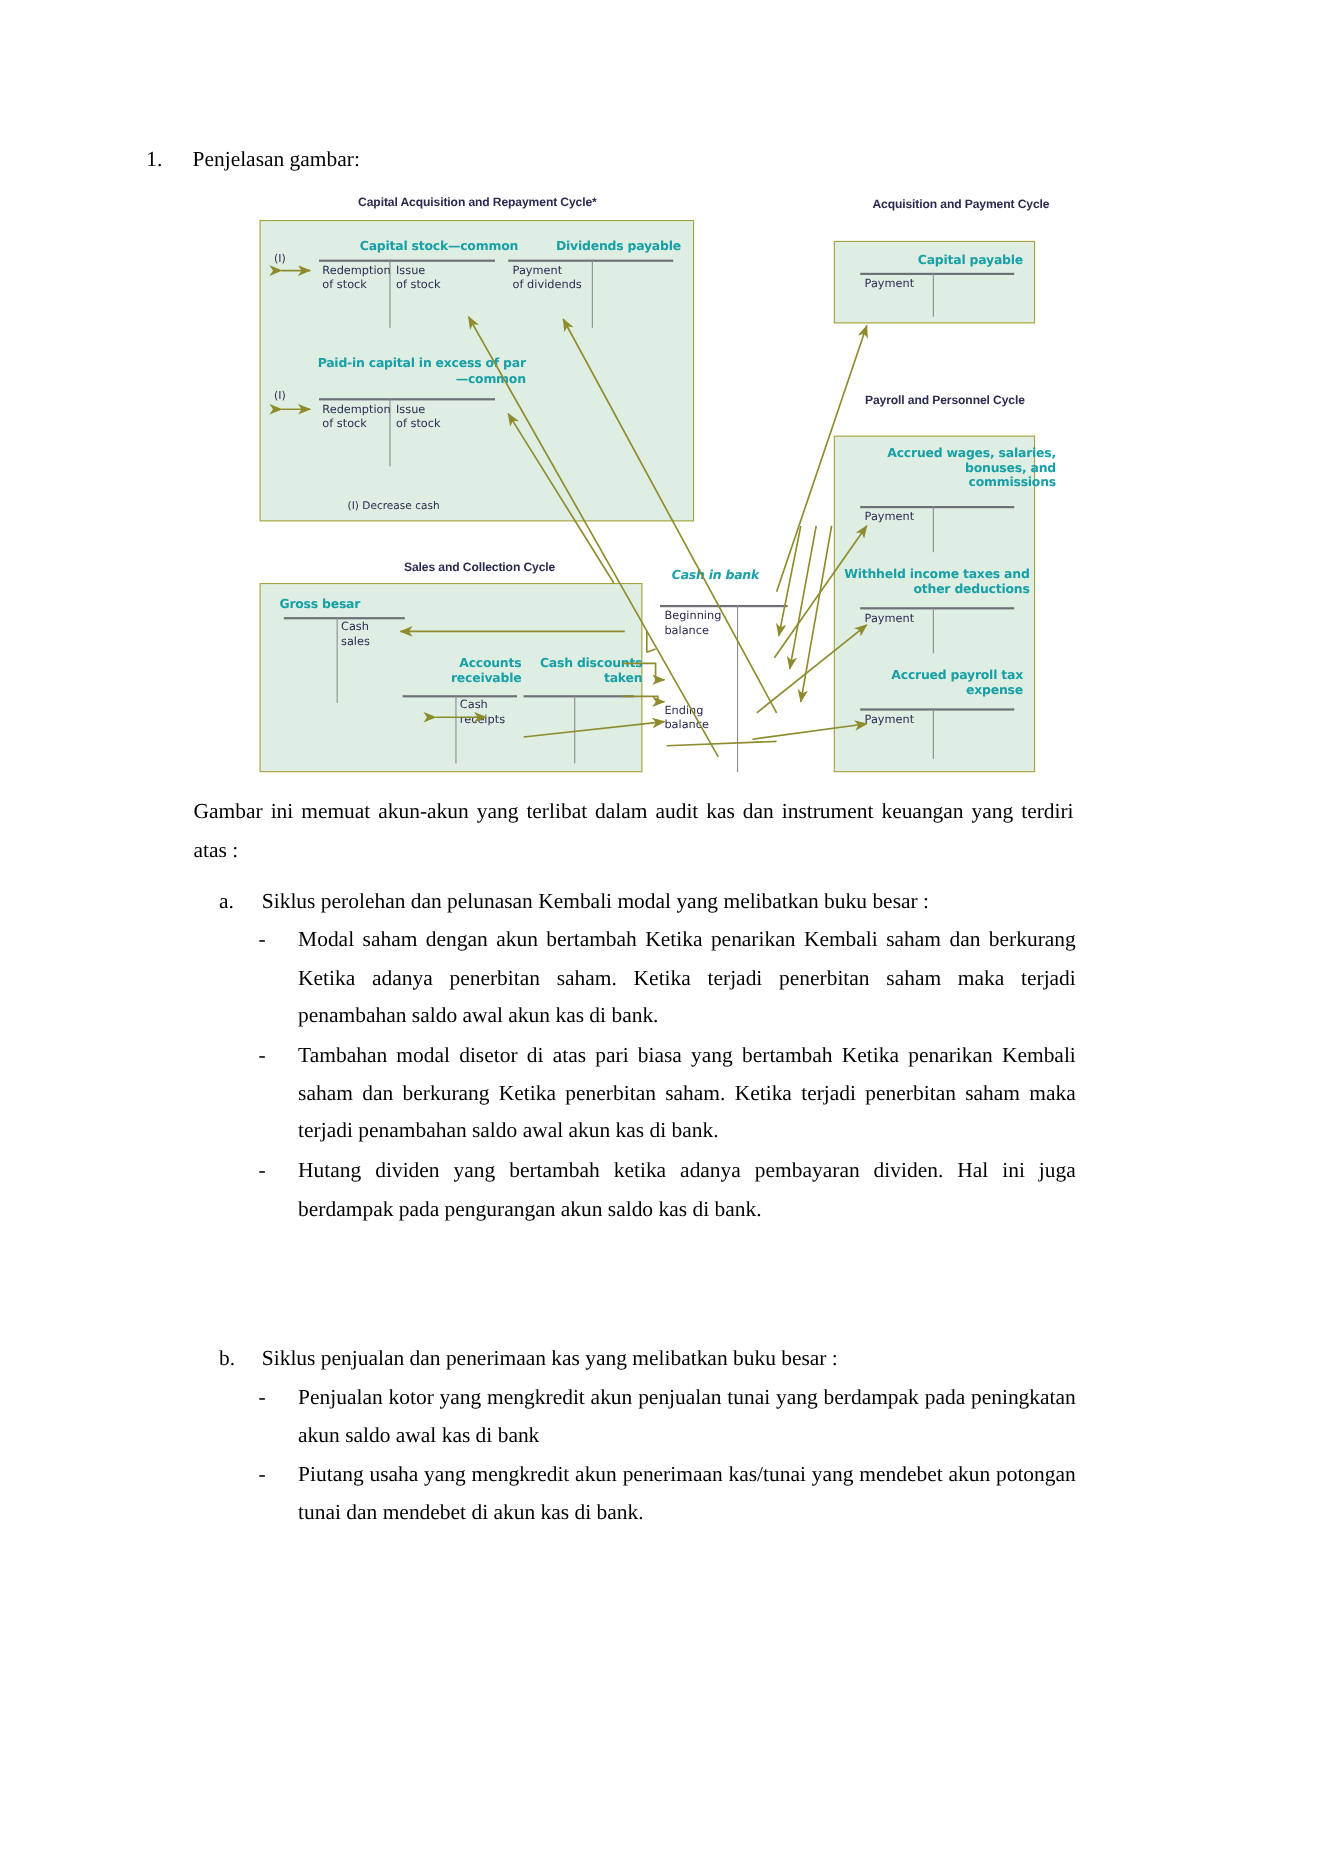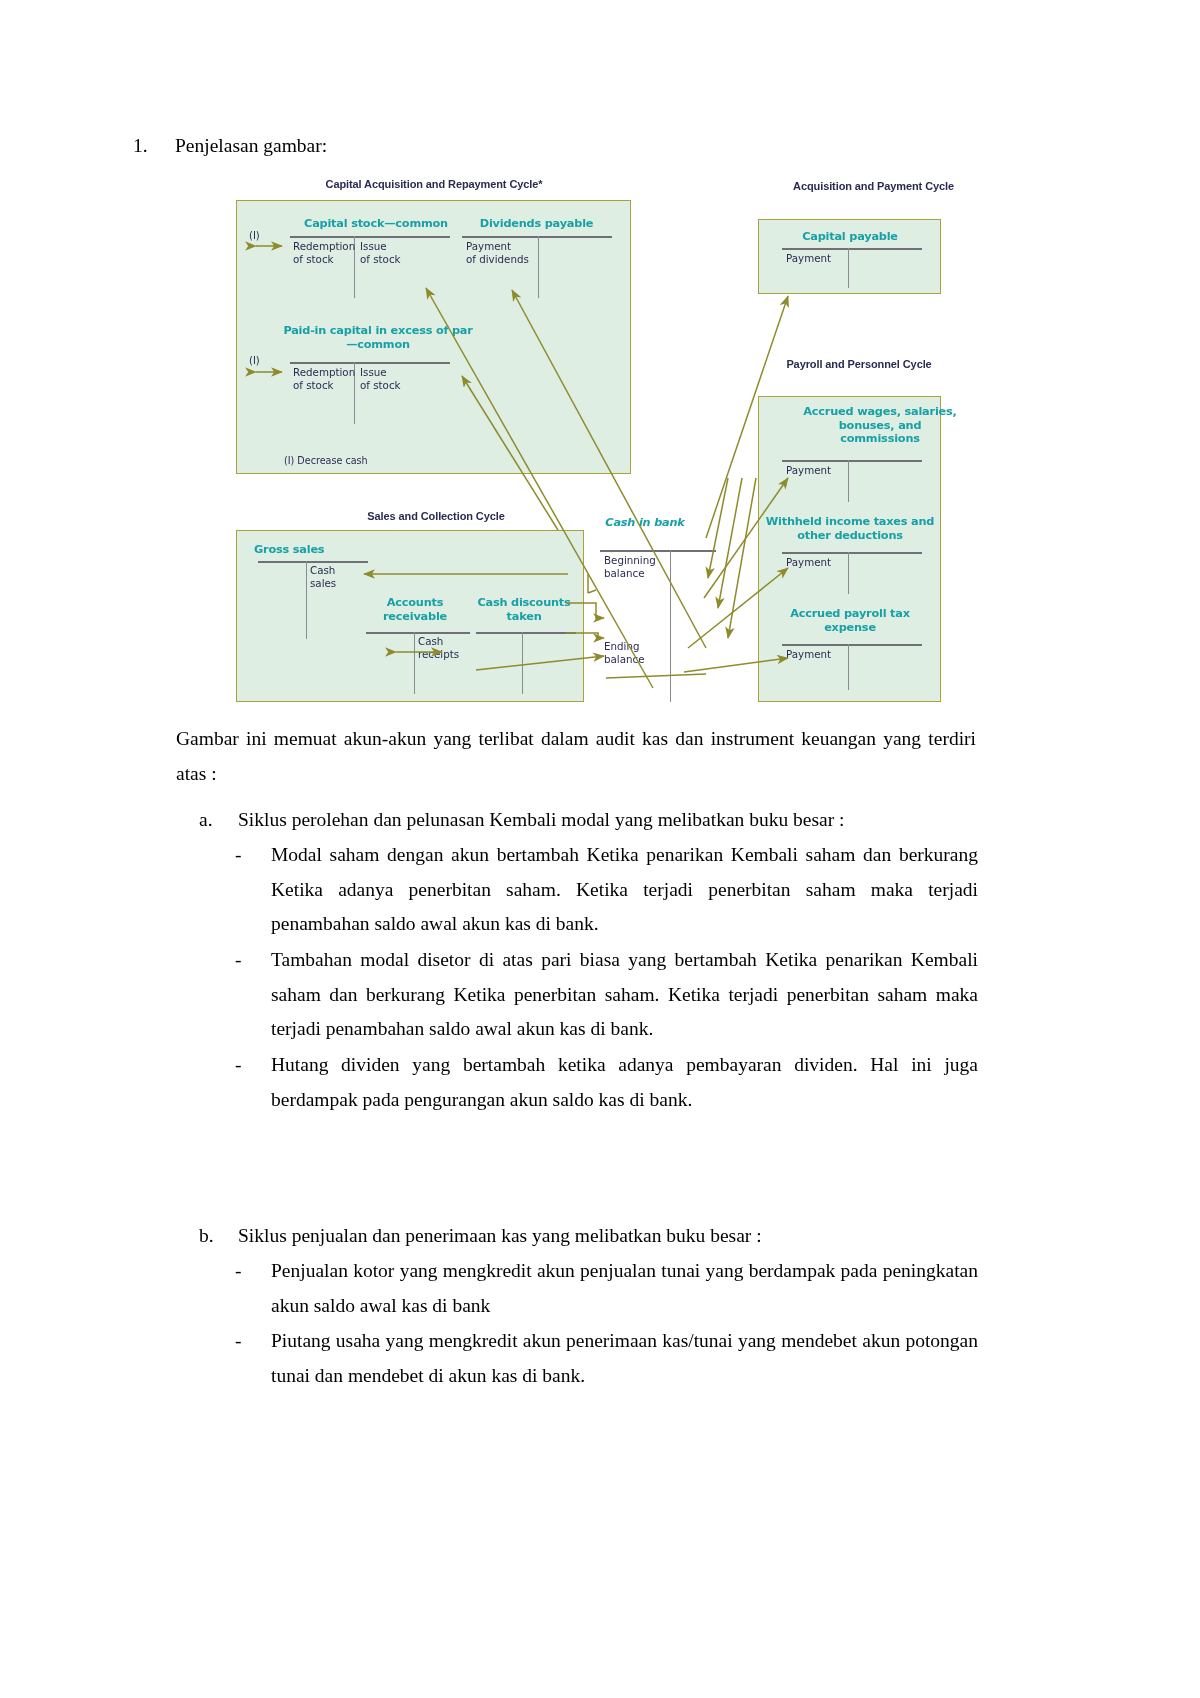--- a/index.html
+++ b/index.html
@@ -59,21 +59,21 @@
     border: 1.3px solid #a5a33a;
     box-sizing: border-box;
   }
 
   .acct-title {
     position: absolute;
     font-family: "DejaVu Sans", sans-serif;
     font-weight: bold;
     font-size: 11.3px;
     color: #17a0a6;
-    text-align: center;
+    text-align: right;
     line-height: 1.2;
     letter-spacing: -0.2px;
   }
 
   
   .t-acct { position: absolute; }
   .t-acct .bar {
     position: absolute;
     left: 0; top: 0;
     height: 1.6px;
@@ -92,20 +92,21 @@
     font-size: 10.3px;
     color: #2b2b52;
     line-height: 1.22;
     white-space: pre-line;
   }
   .note {
     position: absolute;
     font-family: "DejaVu Sans", sans-serif;
     font-size: 9.6px;
     color: #2b2b52;
+    margin-left: 32px;
   }
   .mark-i {
     position: absolute;
     font-family: "DejaVu Sans", sans-serif;
     font-size: 10px;
     color: #2b2b52;
   }
   .fig-svg {
     position: absolute;
     left: 0; top: 0;
@@ -181,21 +182,21 @@
     <div class="t-side" style="left:57px; top:188px;">Redemption
 of stock</div>
     <div class="t-side" style="left:124px; top:188px;">Issue
 of stock</div>
 
     <div class="note" style="left:48px; top:277px;">(I) Decrease cash</div>
 
     <div class="cycle-title" style="left:40px; top:332px; width:320px;">Sales and Collection Cycle</div>
     <div class="cycle-box" style="left:0px; top:352px; width:348px; height:172px;"></div>
 
-    <div class="acct-title" style="left:18px; top:365px; width:110px; text-align:left;">Gross sales</div>
+    <div class="acct-title" style="left:18px; top:365px; width:110px; text-align:left;">Gross besar</div>
     <div class="t-acct" style="left:22px; top:383px; width:110px; height:78px;">
       <div class="bar"></div>
       <div class="stem" style="left:48px; height:78px;"></div>
     </div>
     <div class="t-side" style="left:74px; top:386px;">Cash
 sales</div>
 
     <div class="acct-title" style="left:120px; top:418px; width:118px;">Accounts
 receivable</div>
     <div class="t-acct" style="left:130px; top:454px; width:104px; height:62px;">

